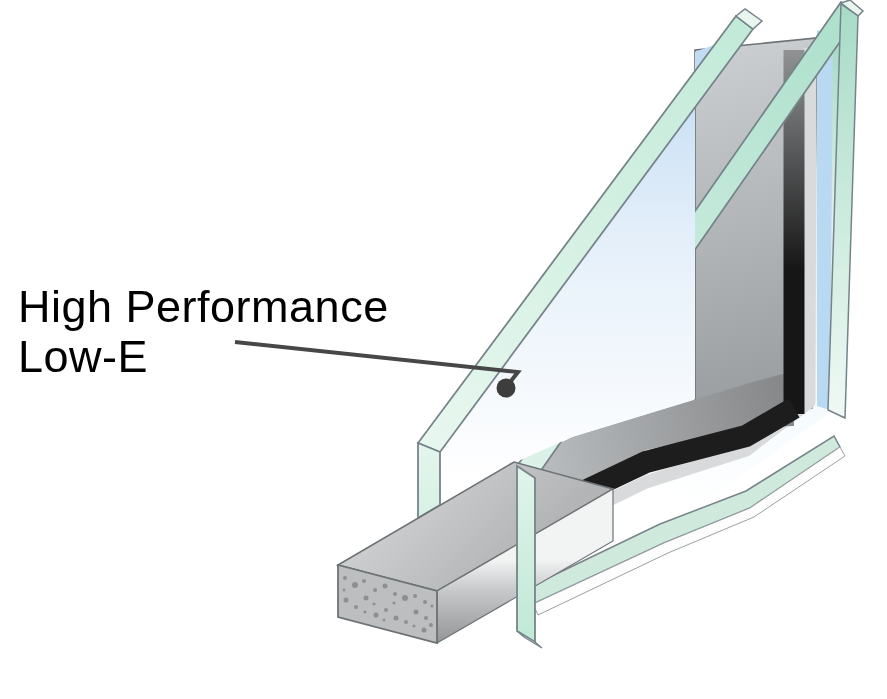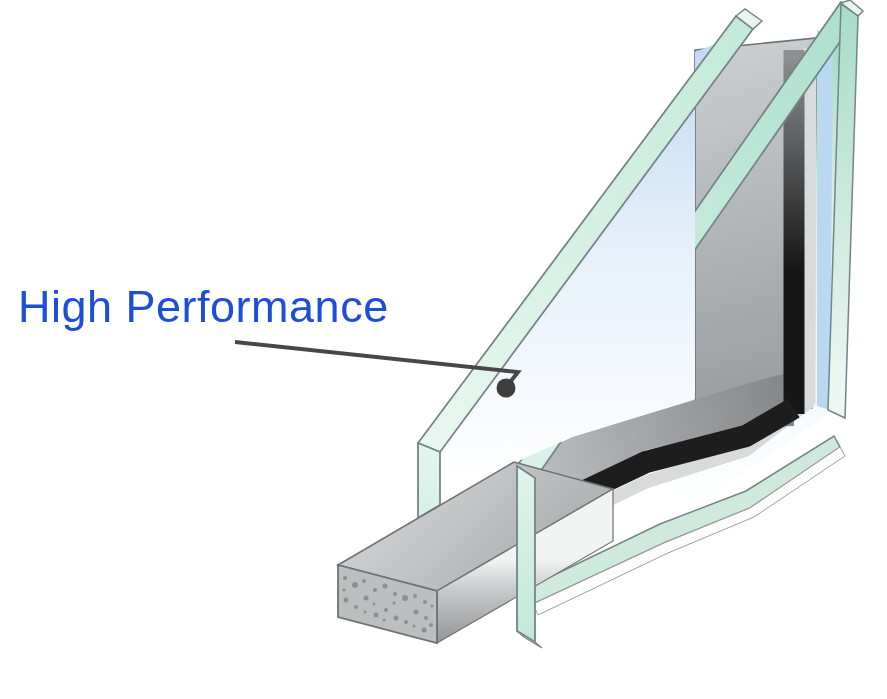--- a/index.html
+++ b/index.html
@@ -1,19 +1,19 @@
 <!DOCTYPE html>
 <html><head>
 <meta charset="utf-8">
 <style>
   html,body{margin:0;padding:0;background:#ffffff;}
   .stage{position:relative;width:887px;height:699px;background:#ffffff;overflow:hidden;
          font-family:"Liberation Sans",sans-serif;}
   .stage svg{position:absolute;left:0;top:0;}
-  .callout-label{position:absolute;left:18px;top:282px;color:#1d4ed8;
+  .callout-label{position:absolute;left:18px;top:282px;color:#000000;
                  font-size:45px;line-height:50px;font-weight:300;letter-spacing:.5px;
                  white-space:nowrap;}
 </style>
 </head>
 <body>
 
 <div class="stage">
 
   <svg width="887" height="699" viewBox="0 0 887 699">
     <defs>
@@ -142,15 +142,16 @@
     </g>
 
     <g>
       <path d="M 235,342 L 518,372 L 507,386" fill="none" stroke="#474747" stroke-width="4"></path>
       <circle cx="506" cy="388" r="9.5" fill="#3d3d3d"></circle>
     </g>
   </svg>
 
   <div class="callout-label">
     <div>High Performance</div>
+    <div>Low-E</div>
   </div>
 
 </div>
 
 </body></html>

